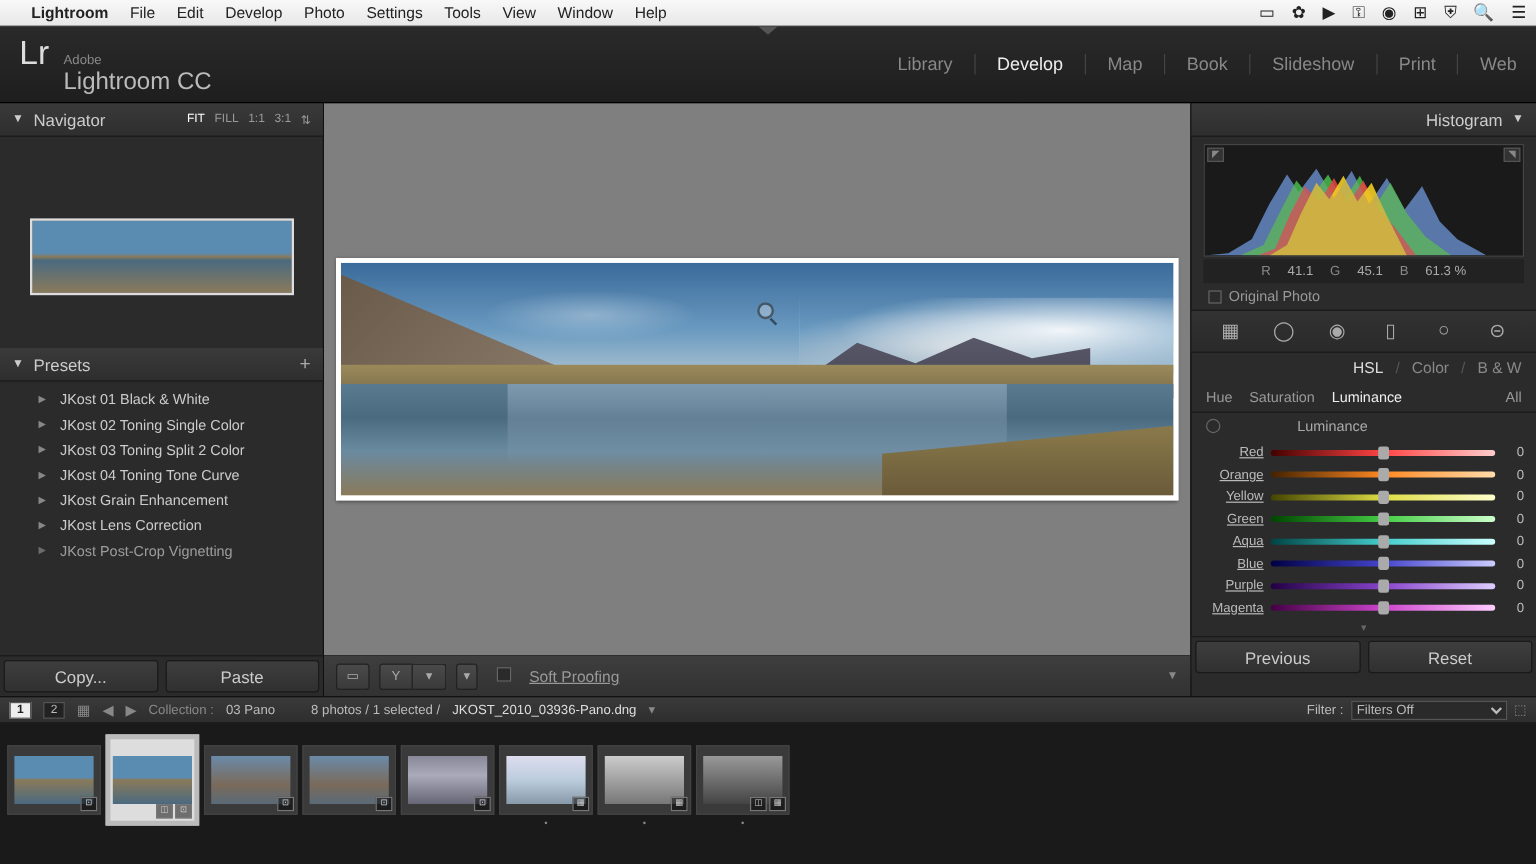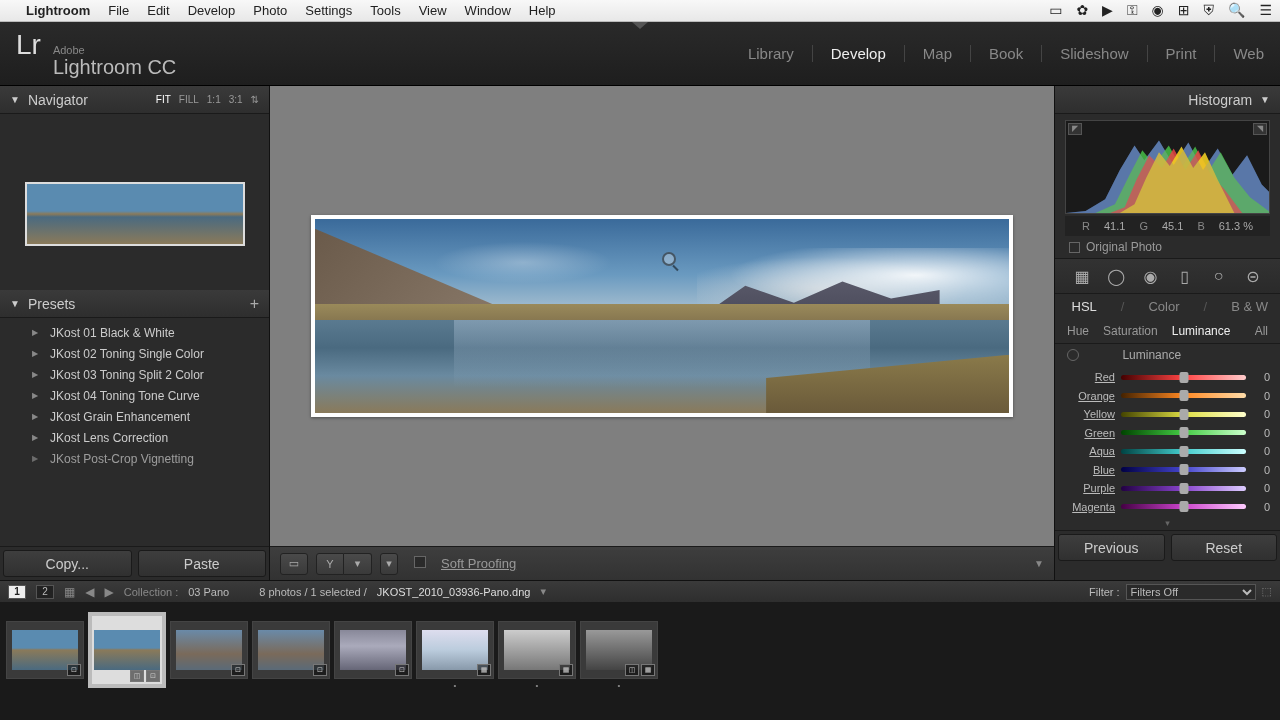--- a/index.html
+++ b/index.html
@@ -21,21 +21,21 @@
 .modules { margin-left: auto; display: flex; gap: 0; font-size: 15px; color: #888; }
 .modules .mod { padding: 0 18px; cursor: pointer; border-right: 1px solid #444; }
 .modules .mod:last-child { border-right: none; padding-right: 0; }
 .modules .mod.active { color: #eee; }
 .header-tri { position: absolute; left: 50%; top: 0; transform: translateX(-50%); width: 0; height: 0; border-left: 8px solid transparent; border-right: 8px solid transparent; border-top: 7px solid #555; }
 
 
 .main { display: flex; height: 494px; }
 .panel { background: #2b2b2b; display: flex; flex-direction: column; }
 .panel-left { width: 270px; border-right: 1px solid #111; }
-.panel-right { width: 226px; border-left: 1px solid #111; }
+.panel-right { width: 288px; border-left: 1px solid #111; }
 .center { flex: 1; background: #7f7f7f; display: flex; flex-direction: column; }
 
 
 .panel-header { height: 28px; display: flex; align-items: center; padding: 0 10px; background: linear-gradient(#3a3a3a,#2e2e2e); font-size: 14px; color: #ccc; border-bottom: 1px solid #1a1a1a; }
 .panel-header .tri { margin-right: 8px; font-size: 10px; }
 .panel-header .zoom-modes { margin-left: auto; display: flex; gap: 8px; font-size: 10px; color: #999; }
 .panel-header .zoom-modes .zm.active { color: #fff; }
 .nav-body { padding: 18px 16px; }
 .nav-thumb { width: 220px; height: 64px; border: 2px solid #ddd; background: linear-gradient(to bottom,#5a8bb0 0%,#5a8bb0 45%,#8a7a5a 50%,#4a6a80 55%,#8a7a5a 100%); margin: 50px auto 0; position: relative; }
 .presets-header { margin-top: 26px; }
@@ -77,21 +77,21 @@
 .histo-box .clip-l, .histo-box .clip-r { position: absolute; top: 2px; width: 14px; height: 12px; background: #333; border: 1px solid #555; font-size: 8px; color: #888; text-align: center; line-height: 10px; }
 .histo-box .clip-l { left: 2px; }
 .histo-box .clip-r { right: 2px; }
 .histo-svg { position: absolute; bottom: 0; left: 0; right: 0; height: 100%; }
 .rgb-row { height: 20px; display: flex; align-items: center; justify-content: center; gap: 14px; font-size: 11px; color: #aaa; margin: 2px 10px 0; background: #222; }
 .rgb-row .lbl { color: #888; }
 .orig-row { height: 22px; display: flex; align-items: center; gap: 6px; padding: 0 14px; font-size: 12px; color: #999; }
 .orig-row .chk { width: 11px; height: 11px; border: 1px solid #666; }
 .tool-row { height: 36px; display: flex; align-items: center; justify-content: space-around; padding: 0 10px; background: linear-gradient(#323232,#2a2a2a); border-top: 1px solid #1a1a1a; border-bottom: 1px solid #1a1a1a; }
 .tool { width: 28px; height: 26px; display: flex; align-items: center; justify-content: center; color: #aaa; font-size: 16px; cursor: pointer; }
-.hsl-tabs { height: 24px; display: flex; align-items: center; justify-content: flex-end; gap: 24px; padding: 0 12px; font-size: 13px; color: #888; }
+.hsl-tabs { height: 24px; display: flex; align-items: center; justify-content: flex-end; gap: 10px; padding: 0 12px; font-size: 13px; color: #888; }
 .hsl-tabs .t.active { color: #ddd; }
 .hsl-tabs .sep { color: #555; }
 .sub-tabs { height: 26px; display: flex; align-items: center; gap: 14px; padding: 0 12px; font-size: 12px; color: #999; border-bottom: 1px solid #1a1a1a; }
 .sub-tabs .st.active { color: #eee; }
 .sub-tabs .st:last-child { margin-left: auto; }
 .lum-title { height: 22px; display: flex; align-items: center; padding: 0 12px; font-size: 12px; color: #aaa; }
 .lum-title .tgt { width: 12px; height: 12px; border: 1px solid #666; border-radius: 50%; margin-right: auto; }
 .lum-title span:last-child { margin: 0 auto; }
 .sliders { padding: 2px 10px; }
 .slider-row { height: 18.5px; display: flex; align-items: center; font-size: 11px; color: #bbb; gap: 6px; }

